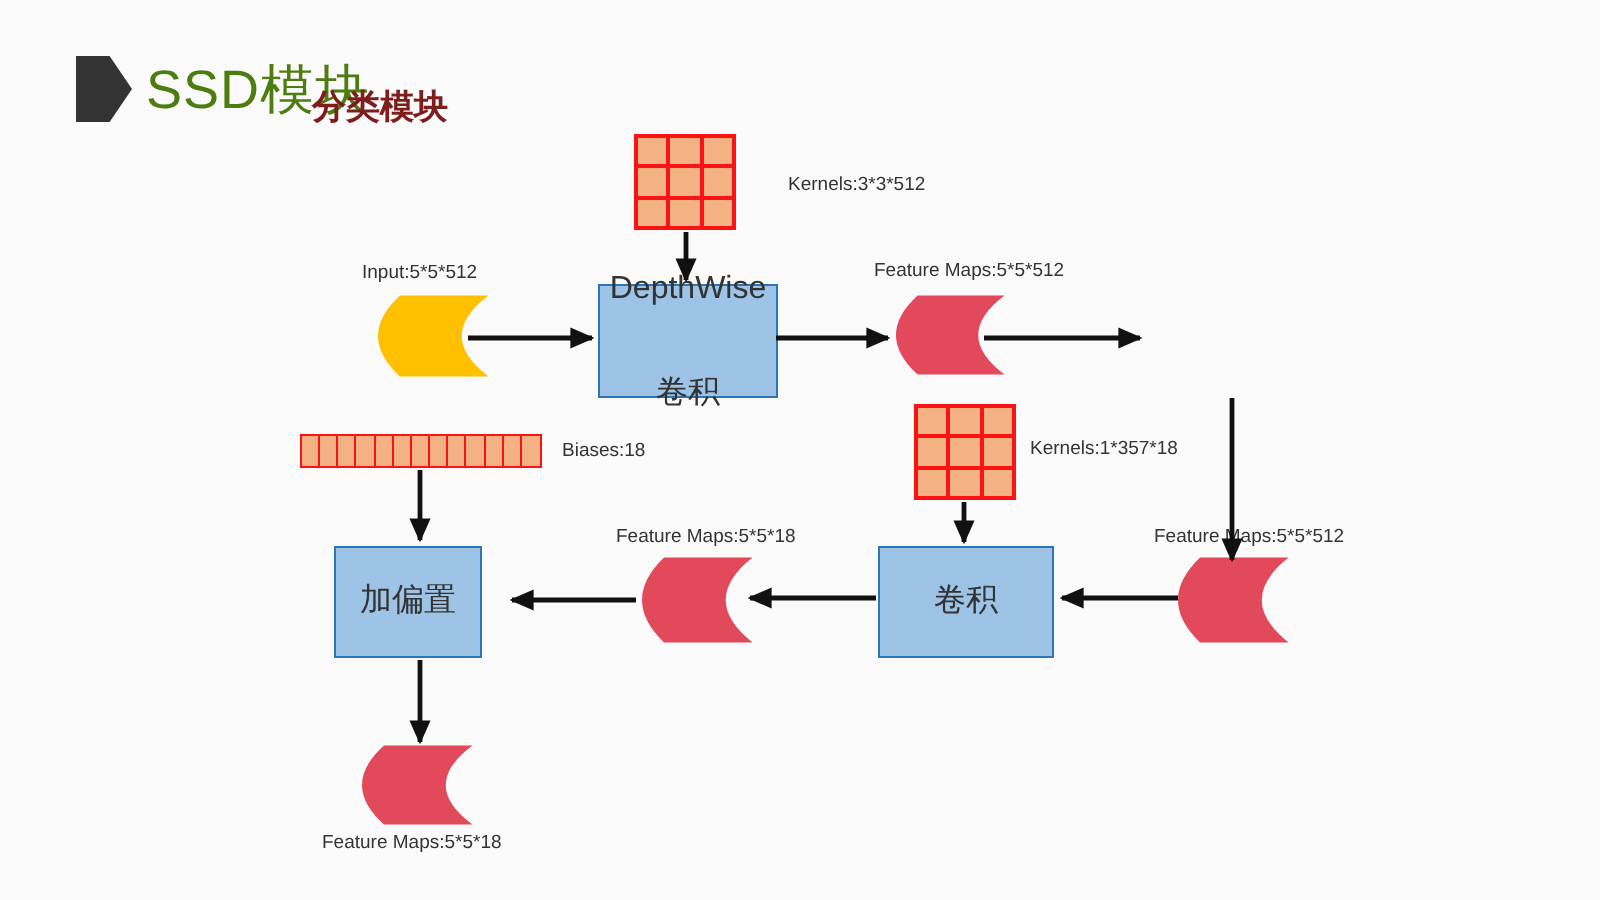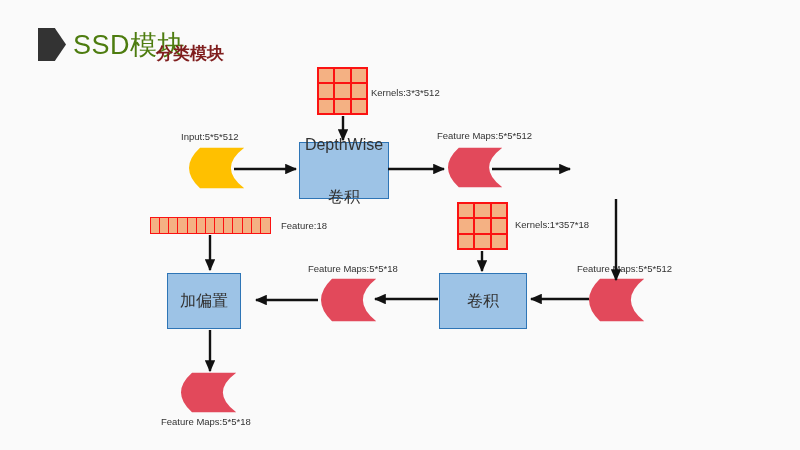--- a/index.html
+++ b/index.html
@@ -34,21 +34,21 @@
   #box-depthwise { left:299px; top:142px; width:90px; height:57px;gap:32px; }
   #box-relu6     { left:573px; top:141px; width:87px; height:57px; font-size:15px; }
   #box-conv      { left:439px; top:273px; width:88px; height:56px; }
   #box-bias      { left:167px; top:273px; width:74px; height:56px; }
 
   
   .lbl {
     position:absolute; font-size:9.5px; color:#333333; white-space:nowrap;
   }
   #lbl-input    { left:181px; top:131px; }
-  #lbl-kernels1 { left:371px; top:87px; }
+  #lbl-kernels1 { left:394px; top:87px; }
   #lbl-fm1      { left:437px; top:130px; }
   #lbl-fm2      { left:577px; top:263px; }
   #lbl-kernels2 { left:515px; top:219px; }
   #lbl-fm3      { left:308px; top:263px; }
   #lbl-biases   { left:281px; top:220px; }
   #lbl-fm4      { left:161px; top:416px; }
 
   
   .grid3 {
     position:absolute; box-sizing:border-box;
@@ -169,21 +169,21 @@
       <div></div>
       <div></div>
       <div></div>
       <div></div>
       <div></div>
       <div></div>
       <div></div>
       <div></div>
       <div></div>
   </div>
-  <div class="lbl" id="lbl-biases">Feature:18</div>
+  <div class="lbl" id="lbl-biases">Biases:18</div>
 
   <div class="cyl" id="cyl-fm4">
     <svg viewBox="0 0 57 42" preserveAspectRatio="none">
         <path class="fill-red" d="M 12 0.75 L 56.25 0.75 Q 29.5 21 56.25 41.25 L 12 41.25 Q -10 21 12 0.75 Z"></path>
       </svg>
   </div>
   <div class="lbl" id="lbl-fm4">Feature Maps:5*5*18</div>
 
   <svg class="arrows">
     <defs>

